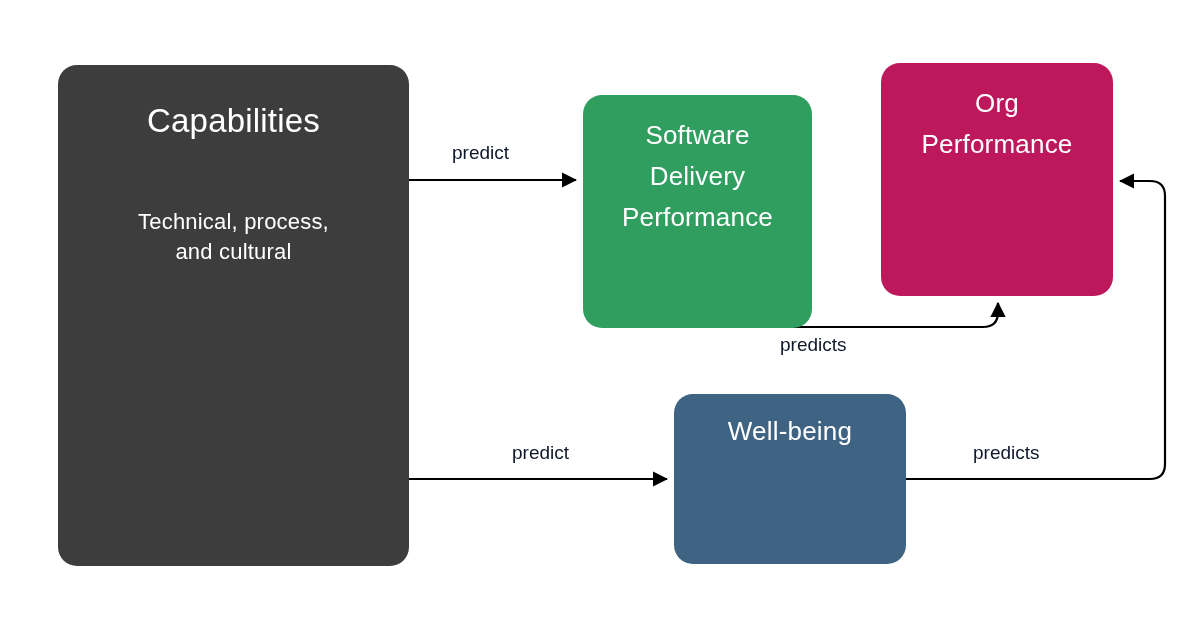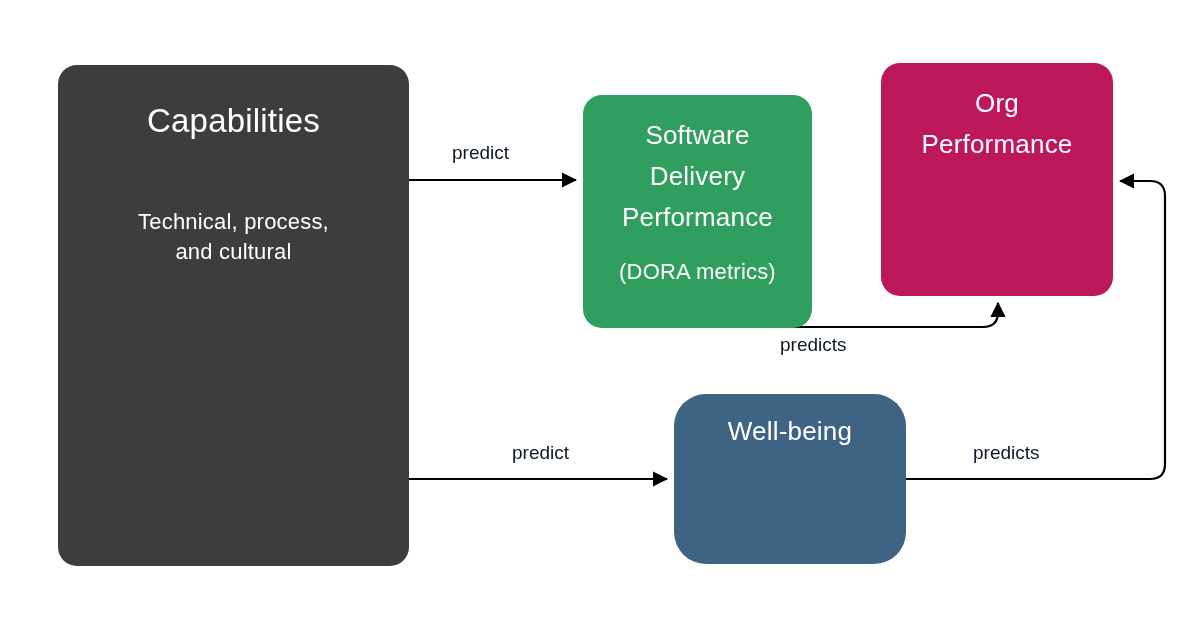--- a/index.html
+++ b/index.html
@@ -98,21 +98,21 @@
     line-height: 1.57;
   }
 
   
   #node-wellbeing {
     left: 674px;
     top: 394px;
     width: 232px;
     height: 170px;
     background: #3f6382;
-    border-radius: 32px;
+    border-radius: 19px;
     justify-content: flex-start;
     padding-top: 22px;
   }
   #node-wellbeing .node-title {
     font-size: 26px;
   }
 
   
   #edges {
     position: absolute;
@@ -168,21 +168,20 @@
   <div class="node" id="node-capabilities">
     <div class="node-title">Capabilities</div>
     <div class="node-sub">Technical, process,
 and cultural</div>
   </div>
 
   <div class="node" id="node-sdp">
     <div class="node-title">Software
 Delivery
 Performance</div>
-    <div class="node-sub">(DORA metrics)</div>
   </div>
 
   <div class="node" id="node-org">
     <div class="node-title">Org
 Performance</div>
   </div>
 
   <div class="node" id="node-wellbeing">
     <div class="node-title">Well-being</div>
   </div>

